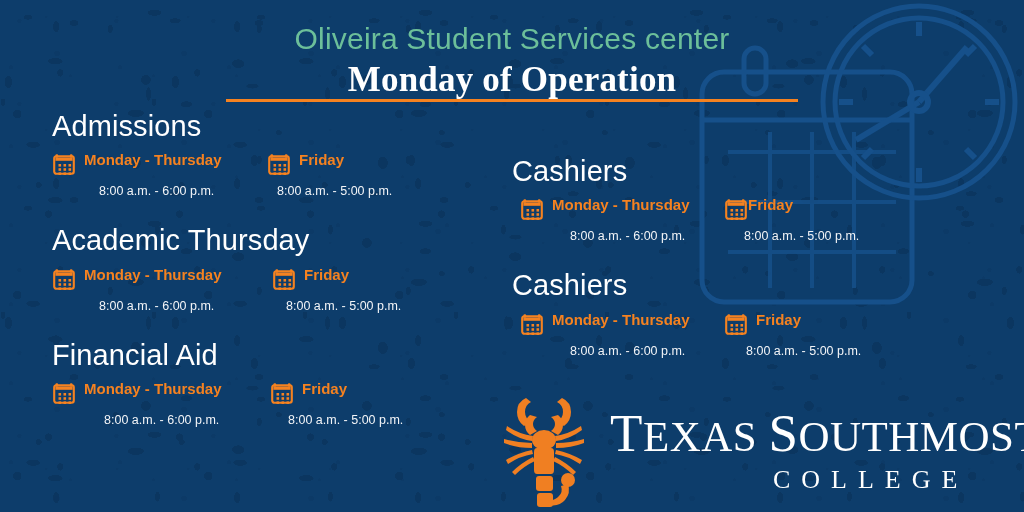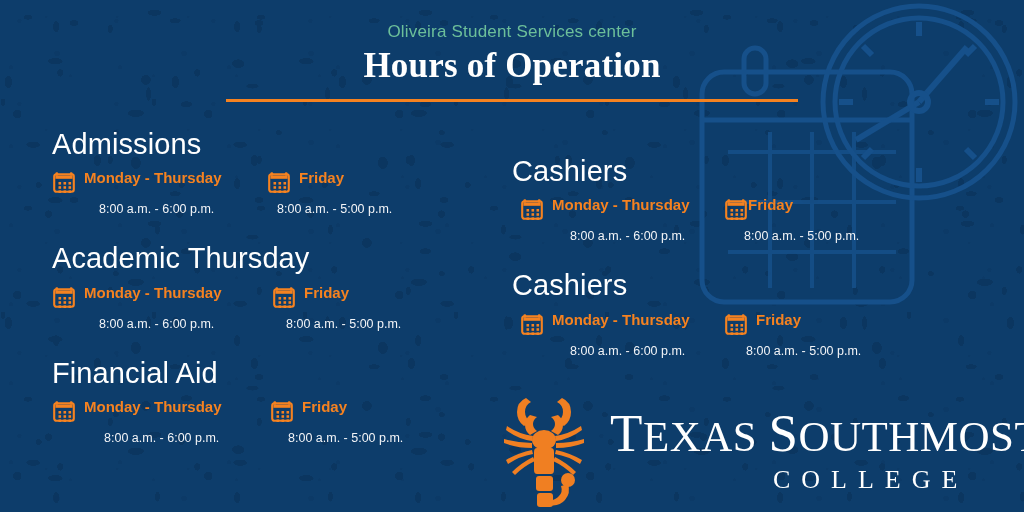--- a/index.html
+++ b/index.html
@@ -73,36 +73,36 @@
   .watermark {
     position:absolute; top:0; right:0;
     width:340px; height:340px;
     pointer-events:none;
   }
 
   
   .header { position:absolute; top:22px; left:0; width:1024px; text-align:center; }
 
   .eyebrow {
-    font-size:17px; letter-spacing:.2px;
+    font-size:30px; letter-spacing:.2px;
     color:#6cbf9a; font-weight:400;
   }
   .title {
     margin-top:4px;
     font-family:"Liberation Serif", serif;
     font-size:35px; font-weight:700; color:#ffffff;
     letter-spacing:.2px;
   }
   .rule {
     position:absolute; left:226px; top:99px;
     width:572px; height:3px; background:#f58220;
   }
 
   
-  .col-left  { position:absolute; left:52px;  top:128px; width:430px; }
+  .col-left  { position:absolute; left:52px;  top:110px; width:430px; }
   .col-right { position:absolute; left:512px; top:119px; width:430px;margin-top:36px; }
 
   .dept { margin-bottom:22px; }
   .dept-name {
     font-size:29px; color:#ffffff; font-weight:400;
     letter-spacing:.1px; line-height:1.15;
     margin-bottom:9px;
   }
   .slots { position:relative; height:50px; }
   .slot { position:absolute; top:0; }
@@ -180,21 +180,21 @@
         </g>
         <line x1="235" y1="102" x2="283" y2="47" stroke-width="6"></line>
         <line x1="235" y1="102" x2="172" y2="140" stroke-width="6"></line>
         <circle cx="235" cy="102" r="9" stroke-width="6"></circle>
       </g>
     </g>
   </svg>
 
   <div class="header">
     <div class="eyebrow">Oliveira Student Services center</div>
-    <div class="title">Hours of Operation</div>
+    <div class="title">Monday of Operation</div>
   </div>
   <div class="rule"></div>
 
   <div class="col-left" id="col-left">
       <div class="dept">
       <div class="dept-name">Admissions</div>
       <div class="slots">
       <div class="slot" style="left:0px">
         <div class="slot-head">
           <svg class="cal" viewBox="0 0 24 24">

